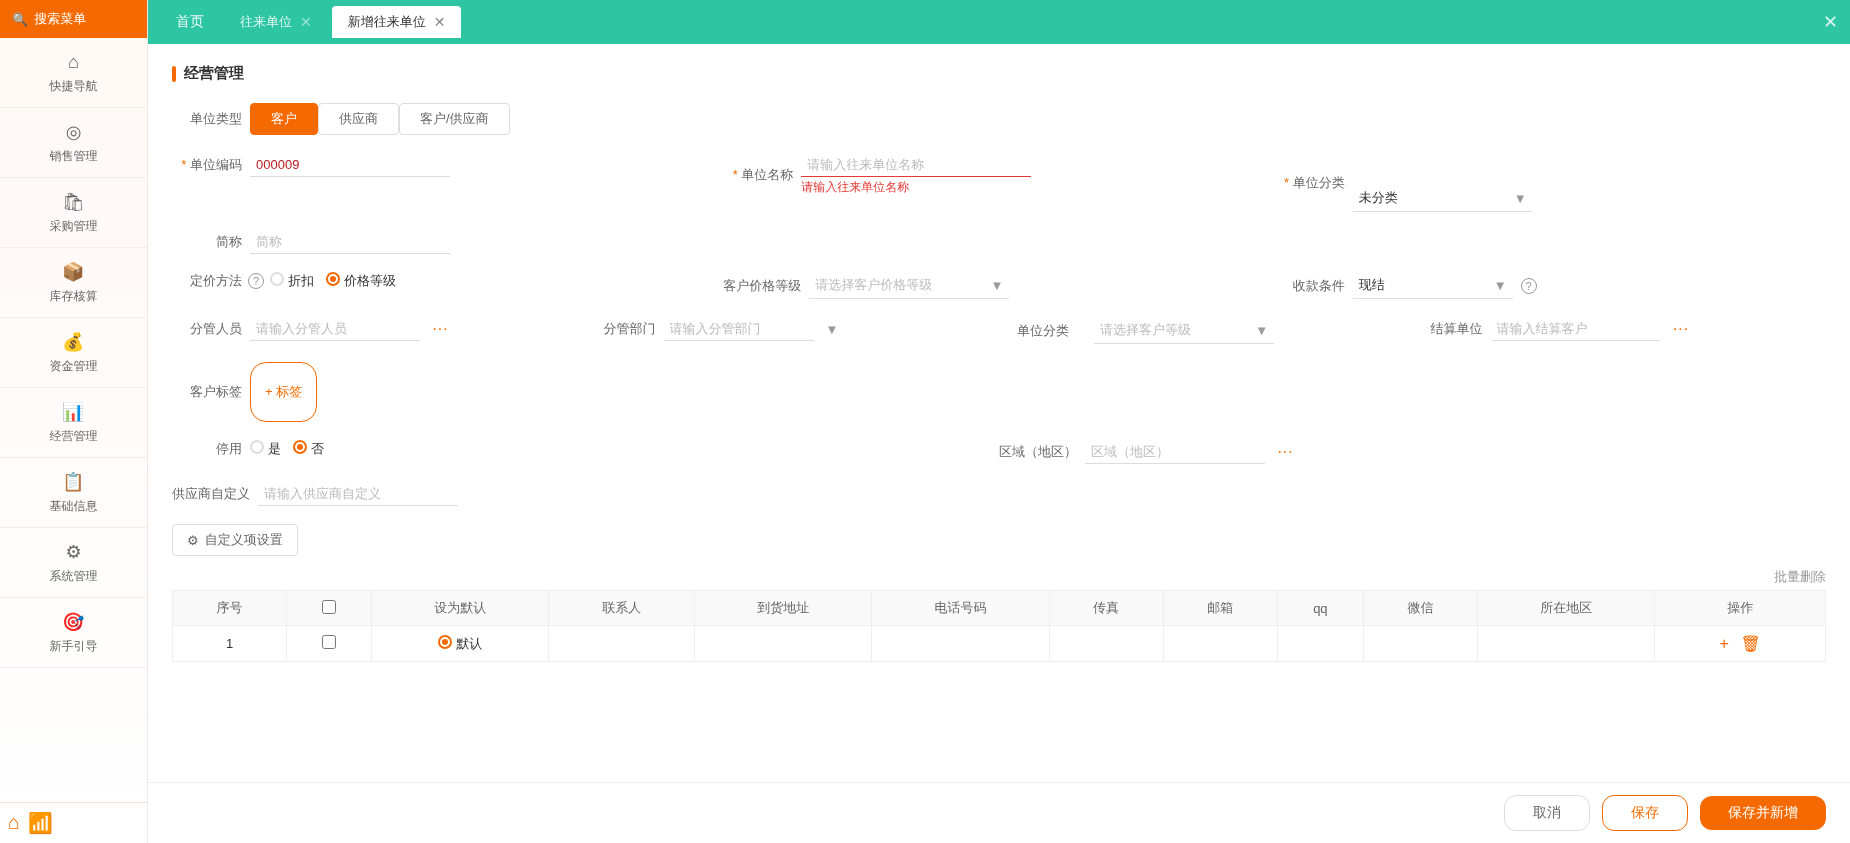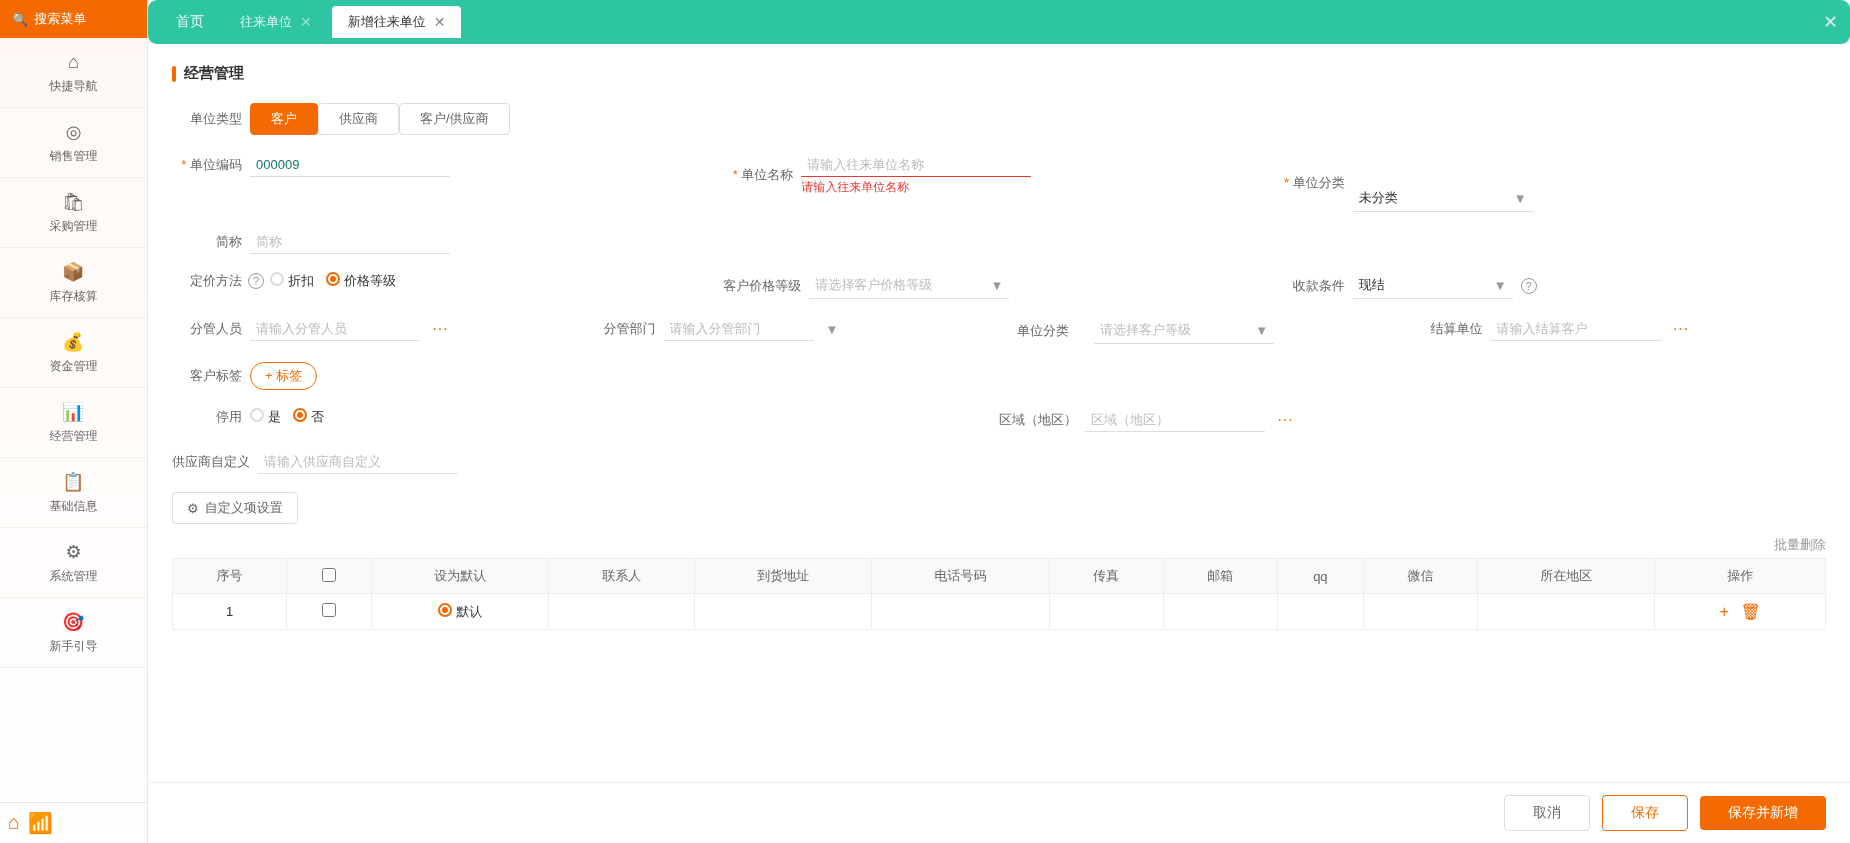--- a/index.html
+++ b/index.html
@@ -63,21 +63,20 @@
 
     
     .tabs-bar {
       background: #2dc5a2;
       display: flex;
       align-items: center;
       height: 44px;
       padding: 0 12px;
       gap: 4px;
       flex-shrink: 0;
-      border-radius: 9px;
     }
     .tab {
       height: 32px;
       padding: 0 16px;
       border-radius: 4px 4px 0 0;
       display: flex;
       align-items: center;
       gap: 8px;
       cursor: pointer;
       font-size: 13px;
@@ -150,21 +149,21 @@
       color: #f56a00;
     }
     .form-input {
       border: none;
       border-bottom: 1px solid #ddd;
       padding: 4px 6px;
       font-size: 13px;
       outline: none;
       width: 180px;
       background: transparent;
-      color: #0f766e;
+      color: #b91c1c;
     }
     .form-input.error { border-bottom-color: #e53935; }
     .error-msg {
       color: #e53935;
       font-size: 12px;
       margin-top: 2px;
     }
     .form-input::placeholder { color: #bbb; }
 
     
@@ -241,21 +240,21 @@
       cursor: pointer;
       font-size: 16px;
       padding: 0 4px;
     }
 
     
     .tag-btn {
       border: 1px solid #f56a00;
       color: #f56a00;
       border-radius: 16px;
-      padding: 4px 14px;
+      padding: 20px 14px;
       cursor: pointer;
       font-size: 13px;
       display: flex;
       align-items: center;
       gap: 4px;
       background: white;
     }
 
     
     .custom-settings-btn {
@@ -312,21 +311,21 @@
       justify-content: flex-end;
       align-items: center;
       gap: 12px;
       padding: 12px 24px;
       background: white;
       border-top: 1px solid #eee;
       flex-shrink: 0;
     }
     .btn {
       padding: 8px 28px;
-      border-radius: 4px;
+      border-radius: 12px;
       font-size: 14px;
       cursor: pointer;
       border: none;
     }
     .btn-cancel {
       background: white;
       border: 1px solid #ddd;
       color: #666;
     }
     .btn-save {

